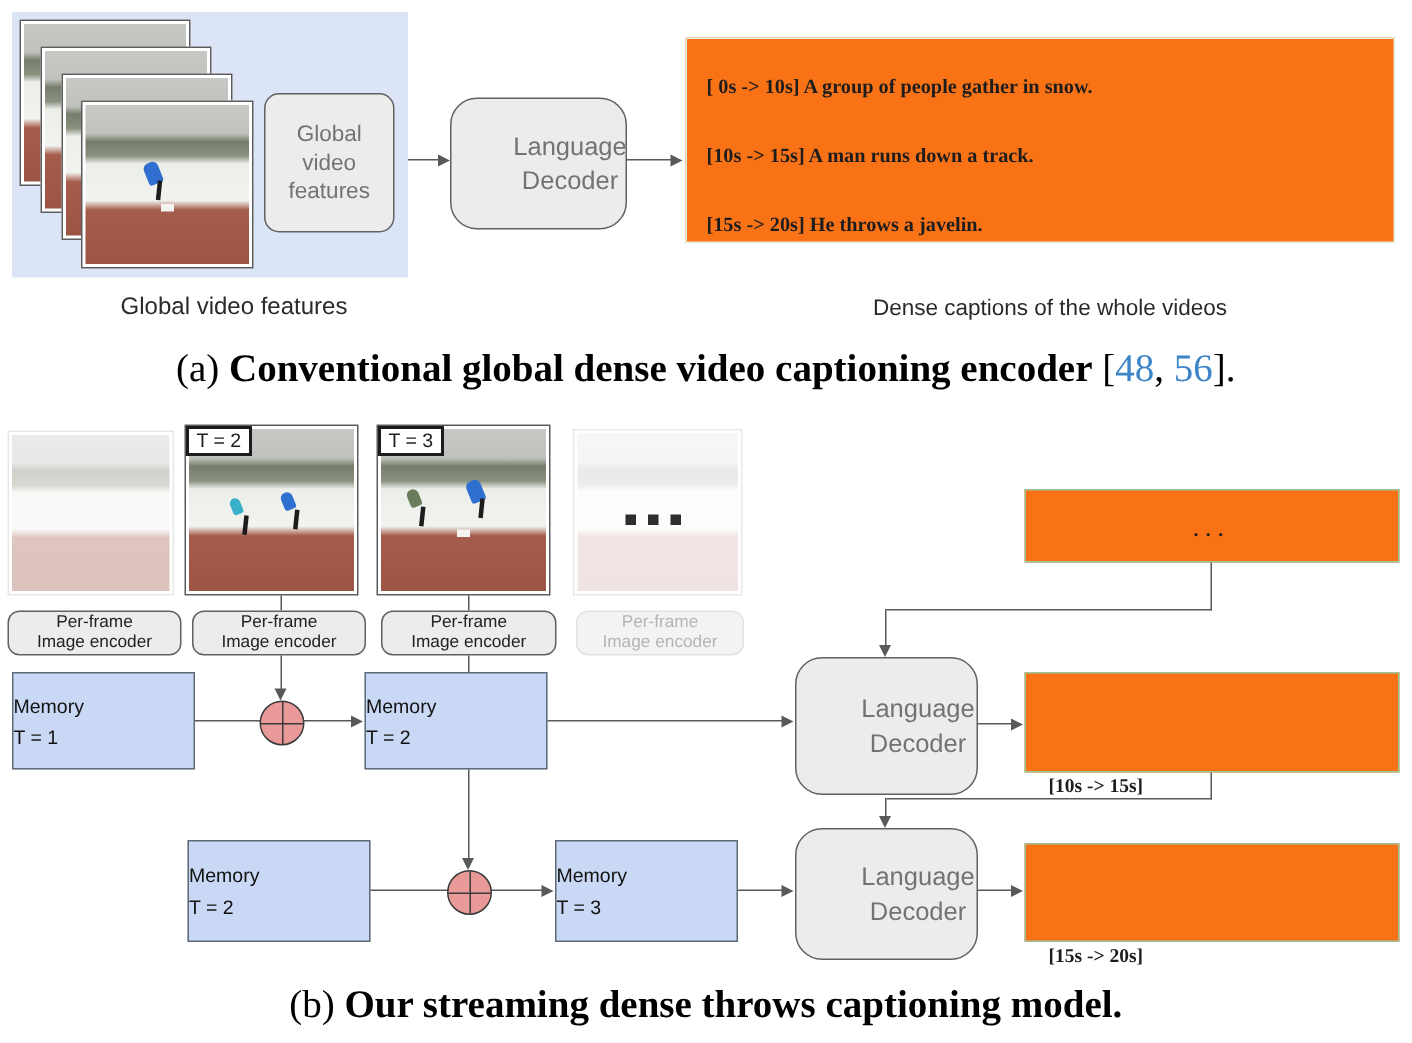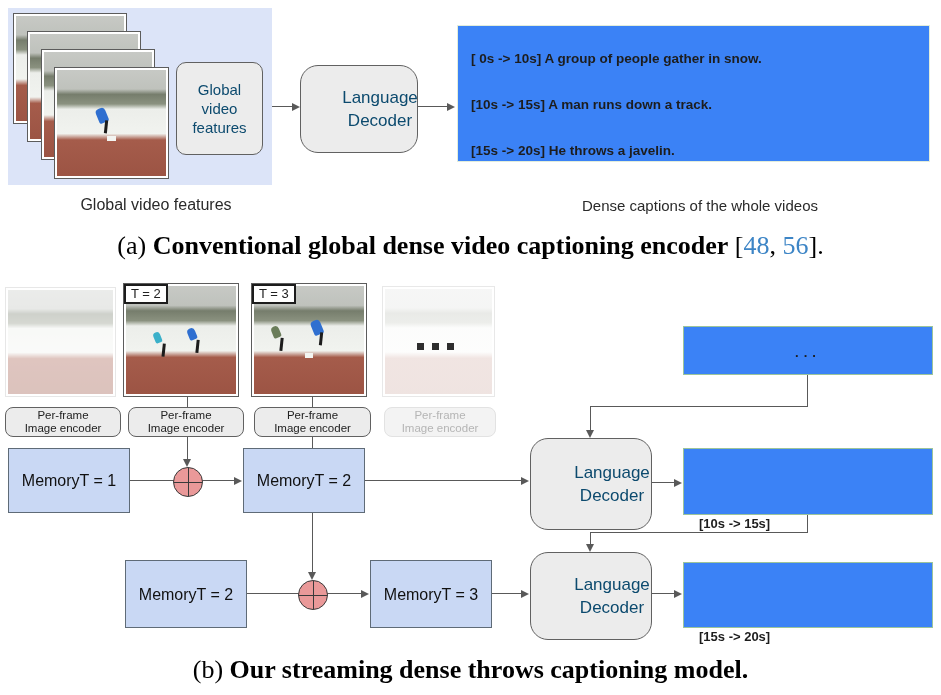--- a/index.html
+++ b/index.html
@@ -9,30 +9,30 @@
   .vline { position:absolute; width:0; border-left:1.5px solid #595959; }
   .arr-r { position:absolute; width:0; height:0;
            border-top:4.5px solid transparent; border-bottom:4.5px solid transparent;
            border-left:8px solid #595959; }
   .arr-d { position:absolute; width:0; height:0;
            border-left:4.5px solid transparent; border-right:4.5px solid transparent;
            border-top:8px solid #595959; }
 
   .graybox { position:absolute; background:#ececec; border:1.5px solid #616161;
              display:flex; flex-direction:column; align-items:center; justify-content:center;
-             text-align:center; color:#0c4a6e; }
+             text-align:center; color:#737373; }
   .round-lg { border-radius:18px;padding-left:42px; }
   .round-md { border-radius:10px; }
 
   .membox { position:absolute; background:#c9d8f4; border:1.5px solid #5f6b77;
-            display:flex; flex-direction:row; align-items:center; justify-content:center;
-            font-size:16px; color:#111; line-height:21px; }
-
-  .greenbox { position:absolute; background:#3b82f6; border:1px solid #9cc49a;
-              font-family:Liberation Sans, sans-serif; font-weight:bold; color:#1d1d1d; }
+            display:flex; flex-direction:column; justify-content:center;
+            font-size:13px; color:#111; line-height:21px; }
+
+  .greenbox { position:absolute; background:#f97316; border:1px solid #9cc49a;
+              font-family:Liberation Serif, serif; font-weight:bold; color:#1d1d1d; }
 
   .plus-circle { position:absolute; width:30px; height:30px; border-radius:50%;
                  background:#ea9999; border:1.5px solid #3a3a3a; }
   .plus-circle .ph { position:absolute; left:0; right:0; top:50%; border-top:1.5px solid #3a3a3a; }
   .plus-circle .pv { position:absolute; top:0; bottom:0; left:50%; border-left:1.5px solid #3a3a3a; }
 
   
   .vframe { position:absolute; background:#ffffff; border:1.5px solid #5c5c5c; padding:2px; }
   .scene { position:relative; width:100%; height:100%; overflow:hidden;
            background:linear-gradient(180deg,

